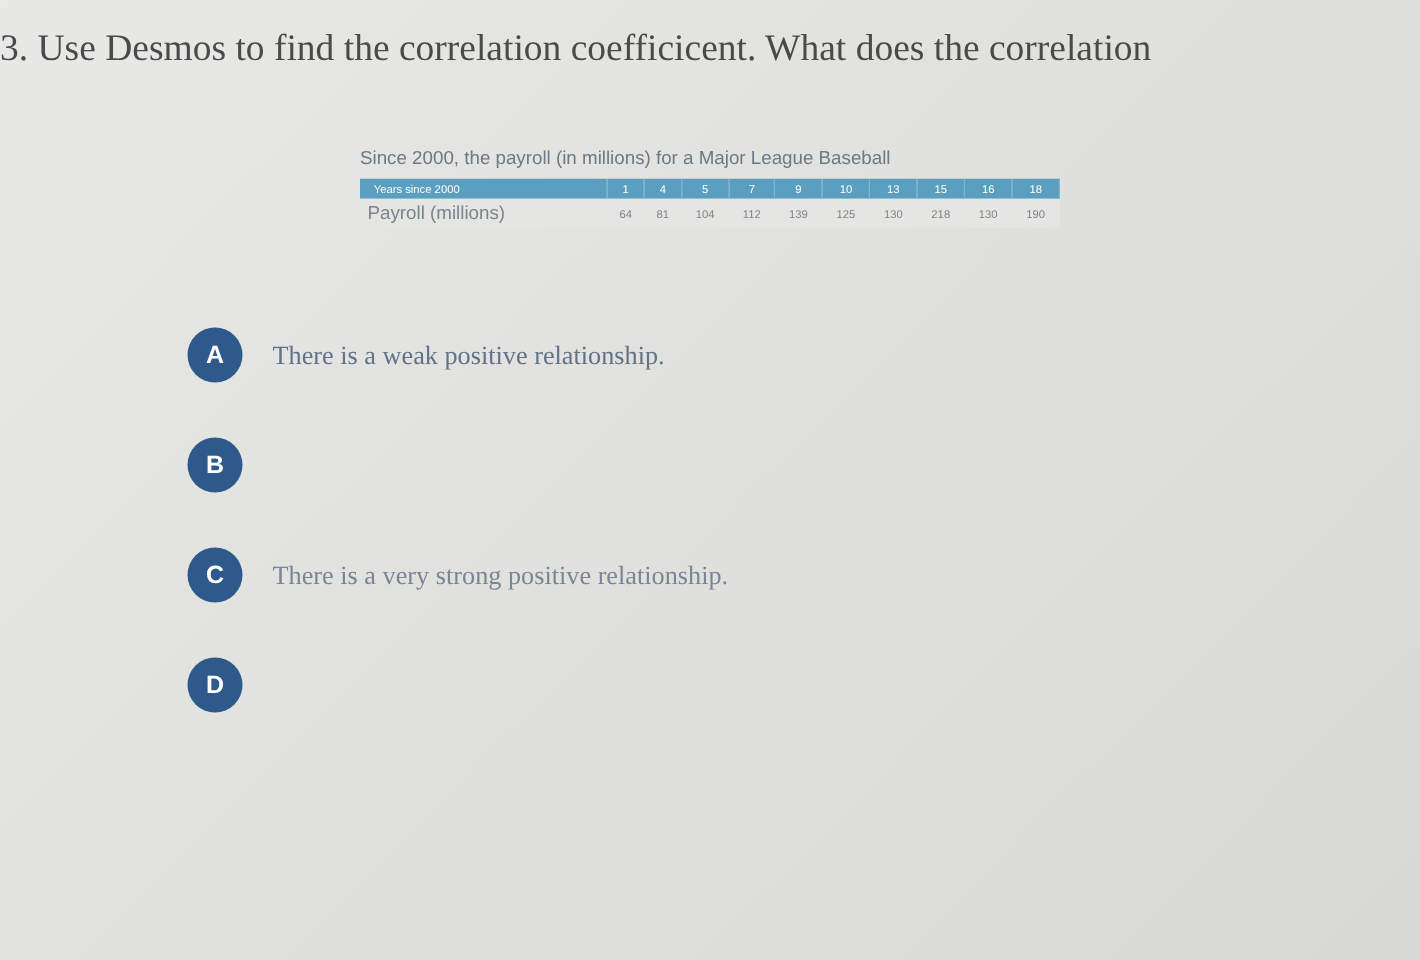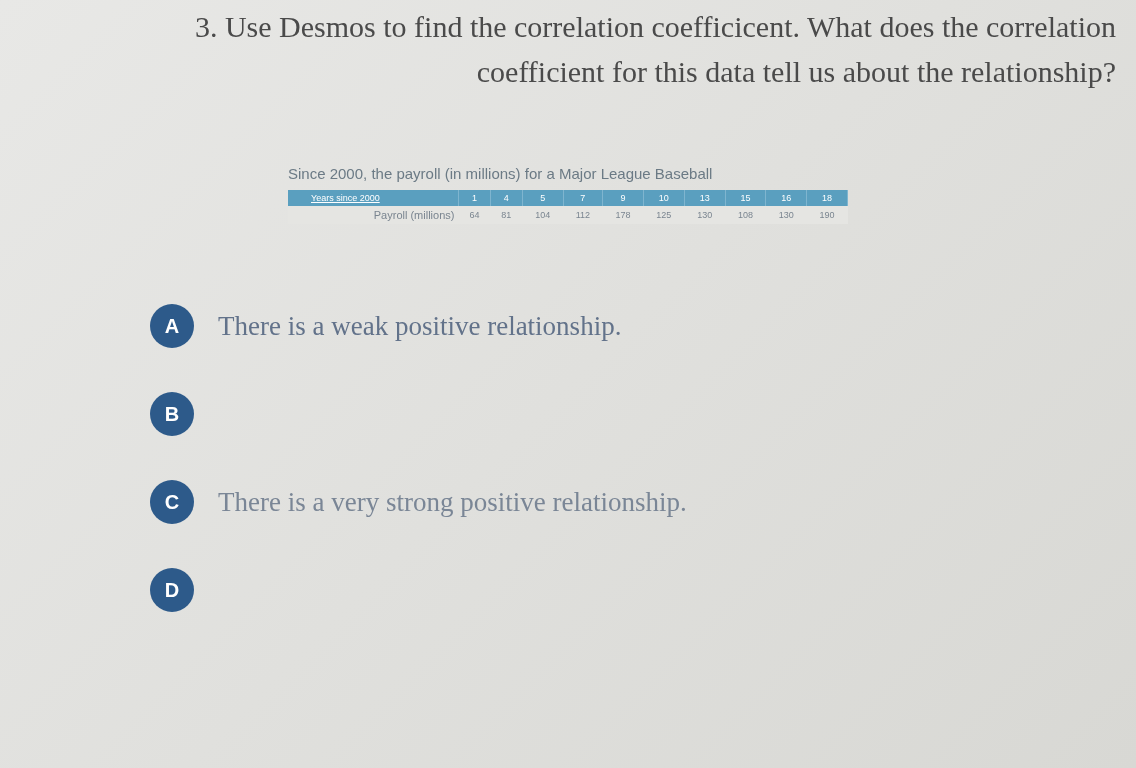--- a/index.html
+++ b/index.html
@@ -5,34 +5,33 @@
   * { margin: 0; padding: 0; box-sizing: border-box; }
   body {
     width: 1136px;
     height: 768px;
     background: linear-gradient(135deg, #e8e8e6 0%, #e0e0dd 50%, #d8d8d4 100%);
     font-family: Georgia, 'Times New Roman', serif;
     overflow: hidden;
     position: relative;
   }
   .question-area {
-    padding: 4px 20px 0 0;
-    text-align: right;
+    padding: 16px 20px 0 0;
   }
   .question-text {
     font-size: 30px;
     color: #4a4a4a;
     line-height: 1.5;
     font-weight: 400;
   }
   .question-num {
     display: inline;
   }
   .table-area {
-    margin: 69px auto 0 auto;
+    margin: 55px auto 0 auto;
     width: 560px;
     text-align: left;
   }
   .table-caption {
     font-size: 15px;
     color: #6b7a85;
     line-height: 1.4;
     margin-bottom: 6px;
     font-family: Arial, sans-serif;
   }
@@ -47,33 +46,32 @@
     color: #fff;
   }
   thead th {
     padding: 3px 4px;
     font-weight: normal;
     border-right: 1px solid #7fb5cf;
     text-align: center;
   }
   thead th:first-child {
     text-align: left;
-    padding-left: 23px;
-    text-decoration: underline;
+    padding-left: 11px;
   }
   tbody td {
     padding: 3px 4px;
     color: #7a8590;
     text-align: center;
     background: #e5e5e2;
   }
   tbody td:first-child {
-    text-align: right;
+    text-align: left;
     padding-left: 6px;
-    font-size: 11px;
+    font-size: 15px;
   }
   .choices {
     margin: 80px 0 0 150px;
   }
   .choice {
     display: flex;
     align-items: center;
     margin-bottom: 44px;
   }
   .choice-badge {
@@ -85,37 +83,36 @@
     font-family: Arial, sans-serif;
     font-size: 20px;
     font-weight: bold;
     display: flex;
     align-items: center;
     justify-content: center;
     margin-right: 24px;
     flex-shrink: 0;
   }
   .choice-text {
-    font-size: 27px;
+    font-size: 21px;
     color: #62728a;
     font-family: Georgia, serif;
   }
   .choice:nth-child(3) .choice-text,
   .choice:nth-child(4) .choice-text {
     color: #7a8696;
   }
 </style>
 </head>
 <body>
 
 <div class="question-area">
   <p class="question-text">
     <span class="question-num">3.</span>
     <span>Use Desmos to find the correlation coefficicent. What does the correlation</span><br>
-    <span>coefficient for this data tell us about the relationship?</span>
   </p>
 </div>
 
 <div class="table-area">
   <div class="table-caption">
     <span>Since 2000, the payroll (in millions) for a Major League Baseball</span><br>
   </div>
   <table>
     <thead>
       <tr>
@@ -132,24 +129,24 @@
         <th>18</th>
       </tr>
     </thead>
     <tbody>
       <tr>
         <td>Payroll (millions)</td>
         <td>64</td>
         <td>81</td>
         <td>104</td>
         <td>112</td>
-        <td>178</td>
+        <td>139</td>
         <td>125</td>
         <td>130</td>
-        <td>108</td>
+        <td>218</td>
         <td>130</td>
         <td>190</td>
       </tr>
     </tbody>
   </table>
 </div>
 
 <div class="choices">
   <div class="choice">
     <div class="choice-badge">A</div>

